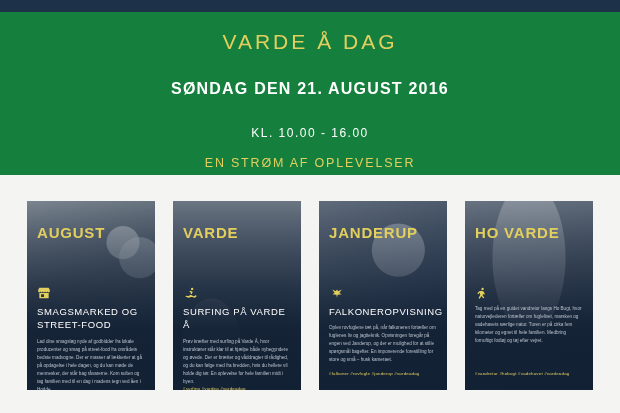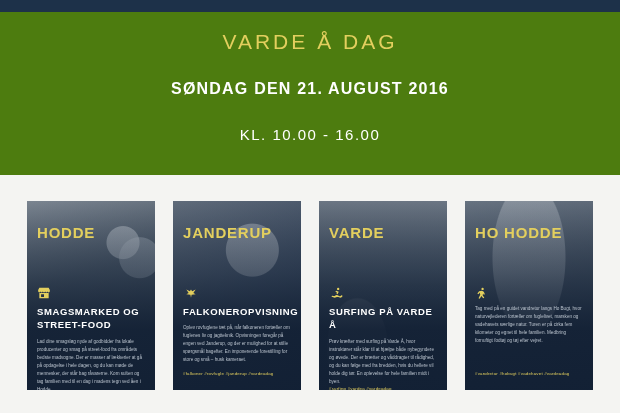--- a/index.html
+++ b/index.html
@@ -18,21 +18,21 @@
     width: 620px;
     height: 413px;
     background: #f4f4f2;
   }
   .topstrip {
     height: 12px;
     background: #1d3149;
     width: 100%;
   }
   .hero {
-    background: #4d7c0f;
+    background: #15803d;
     width: 100%;
     height: 163px;
     box-sizing: border-box;
     padding-top: 18px;
     text-align: center;
   }
   .hero-title {
     color: #e3cf5e;
     font-size: 21px;
     letter-spacing: 3px;
@@ -42,21 +42,21 @@
   }
   .hero-date {
     color: #ffffff;
     font-size: 16px;
     font-weight: bold;
     letter-spacing: 1.2px;
     margin: 0 0 28px 0;
   }
   .hero-time {
     color: #ffffff;
-    font-size: 15px;
+    font-size: 12px;
     letter-spacing: 1.5px;
     margin: 0 0 16px 0;
   }
   .hero-tag {
     color: #e3cf5e;
     font-size: 12.5px;
     letter-spacing: 1.8px;
     margin: 0;
   }
   .cards {
@@ -123,21 +123,21 @@
   }
   .card-icon {
     color: #e3cf5e;
     height: 14px;
     margin-bottom: 5px;
   }
   .card-icon svg { display:block; }
   .card-title {
     color: #ffffff;
     font-size: 9.5px;
-    font-weight: bold;
+    font-weight: normal;
     letter-spacing: 0.6px;
     line-height: 1.45;
     margin: 0 0 6px 0;
     text-transform: uppercase;
   }
   .card-body {
     color: #b9c2cd;
     font-size: 4.6px;
     line-height: 1.75;
     margin: 0;
@@ -155,77 +155,78 @@
 <body>
 
 <div class="page">
 
   <div class="topstrip"></div>
 
   <div class="hero">
     <h1 class="hero-title">VARDE Å DAG</h1>
     <div class="hero-date">SØNDAG DEN 21. AUGUST 2016</div>
     <div class="hero-time">KL. 10.00 - 16.00</div>
+    <div class="hero-tag">EN STRØM AF OPLEVELSER</div>
   </div>
 
   <div class="cards">
 
     <div class="card">
       <div class="card-photo c0"></div>
       <div class="card-shade"></div>
       <div class="card-inner">
-        <div class="card-place">HODDE</div>
+        <div class="card-place">AUGUST</div>
         <div class="card-icon">
           <svg width="14" height="14" viewBox="0 0 24 24" fill="currentColor">
               <path d="M2 7l2-4h16l2 4v2a2 2 0 0 1-4 0 2 2 0 0 1-4 0 2 2 0 0 1-4 0 2 2 0 0 1-4 0 2 2 0 0 1-4 0V7zm2 5h16v9H4v-9zm3 2v5h5v-5H7z"></path>
             </svg>
         </div>
         <div class="card-title">Smagsmarked og street-food</div>
         <p class="card-body">Lad dine smagsløg nyde af godbidder fra lokale producenter og smag på street-food fra områdets bedste madvogne. Der er masser af lækkerier at gå på opdagelse i hele dagen, og du kan møde de mennesker, der står bag råvarerne. Kom sulten og tag familien med til en dag i madens tegn ved åen i Hodde.</p>
 
+      </div>
+    </div>
+
+    <div class="card">
+      <div class="card-photo c1"></div>
+      <div class="card-shade"></div>
+      <div class="card-inner">
+        <div class="card-place">VARDE</div>
+        <div class="card-icon">
+          <svg width="16" height="14" viewBox="0 0 24 24" fill="currentColor">
+              <path d="M14 3a2 2 0 1 1 0 4 2 2 0 0 1 0-4zM3 17c2-1 3 1 5 0s3-2 5-1 3 2 5 1 2-1 3-1v3c-1 0-2 1-3 1-2 0-3-1-5-1s-3 1-5 1-3-1-5-1v-2zm8-9l4 2-2 4-2-1 1-2-3-1 2-2z"></path>
+            </svg>
+        </div>
+        <div class="card-title">Surfing på Varde Å</div>
+        <p class="card-body">Prøv kræfter med surfing på Varde Å, hvor instruktører står klar til at hjælpe både nybegyndere og øvede. Der er brætter og våddragter til rådighed, og du kan følge med fra bredden, hvis du hellere vil holde dig tør. En oplevelse for hele familien midt i byen.</p>
+        <div class="card-tags">#surfing #vardeå #vardeådag</div>
       </div>
     </div>
 
     <div class="card">
       <div class="card-photo c2"></div>
       <div class="card-shade"></div>
       <div class="card-inner">
         <div class="card-place">JANDERUP</div>
         <div class="card-icon">
           <svg width="16" height="14" viewBox="0 0 24 24" fill="currentColor">
               <path d="M12 6l2 3 6-3-4 6 4 2-7 1-1 5-1-5-7-1 4-2-4-6 6 3 2-3z"></path>
             </svg>
         </div>
         <div class="card-title">Falkoneropvisning</div>
         <p class="card-body">Oplev rovfuglene tæt på, når falkoneren fortæller om fuglenes liv og jagtteknik. Opvisningen foregår på engen ved Janderup, og der er mulighed for at stille spørgsmål bagefter. En imponerende forestilling for store og små – husk kameraet.</p>
         <div class="card-tags">#falkoner #rovfugle #janderup #vardeådag</div>
       </div>
     </div>
 
     <div class="card">
-      <div class="card-photo c1"></div>
-      <div class="card-shade"></div>
-      <div class="card-inner">
-        <div class="card-place">VARDE</div>
-        <div class="card-icon">
-          <svg width="16" height="14" viewBox="0 0 24 24" fill="currentColor">
-              <path d="M14 3a2 2 0 1 1 0 4 2 2 0 0 1 0-4zM3 17c2-1 3 1 5 0s3-2 5-1 3 2 5 1 2-1 3-1v3c-1 0-2 1-3 1-2 0-3-1-5-1s-3 1-5 1-3-1-5-1v-2zm8-9l4 2-2 4-2-1 1-2-3-1 2-2z"></path>
-            </svg>
-        </div>
-        <div class="card-title">Surfing på Varde Å</div>
-        <p class="card-body">Prøv kræfter med surfing på Varde Å, hvor instruktører står klar til at hjælpe både nybegyndere og øvede. Der er brætter og våddragter til rådighed, og du kan følge med fra bredden, hvis du hellere vil holde dig tør. En oplevelse for hele familien midt i byen.</p>
-        <div class="card-tags">#surfing #vardeå #vardeådag</div>
-      </div>
-    </div>
-
-    <div class="card">
       <div class="card-photo c3"></div>
       <div class="card-shade"></div>
       <div class="card-inner">
-        <div class="card-place">HO HODDE</div>
+        <div class="card-place">HO VARDE</div>
         <div class="card-icon">
           <svg width="14" height="14" viewBox="0 0 24 24" fill="currentColor">
               <path d="M13 3a2 2 0 1 1 0 4 2 2 0 0 1 0-4zm-1 5l3 2 2 4-2 1-1-2-1 3 3 4-2 1-3-4-3 5-2-1 3-6-1-4-2 3-2-1 3-4 5-1z"></path>
             </svg>
         </div>
         <p class="card-body">Tag med på en guidet vandretur langs Ho Bugt, hvor naturvejlederen fortæller om fuglelivet, marsken og vadehavets særlige natur. Turen er på cirka fem kilometer og egnet til hele familien. Medbring fornuftigt fodtøj og tøj efter vejret.</p>
         <div class="card-tags">#vandretur #hobugt #vadehavet #vardeådag</div>
       </div>
     </div>
 

